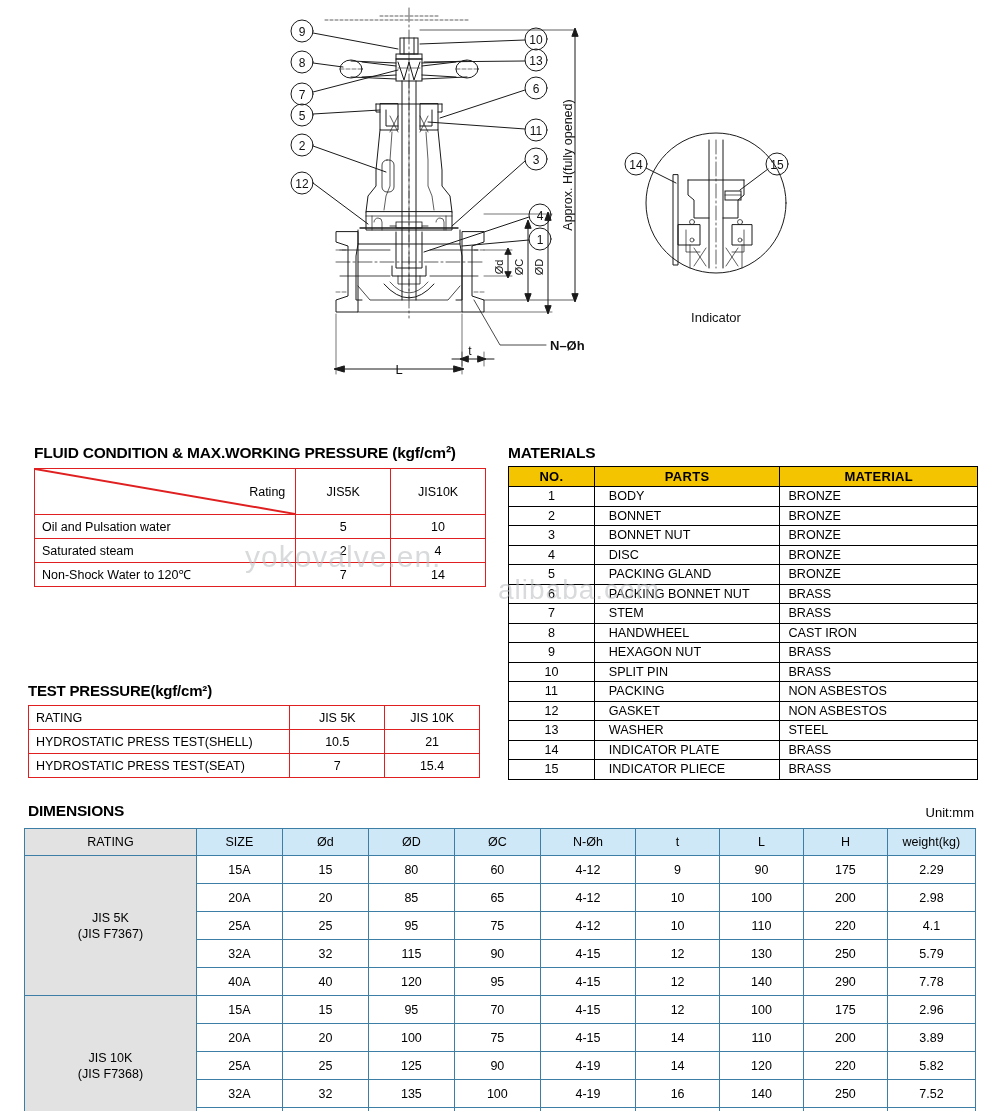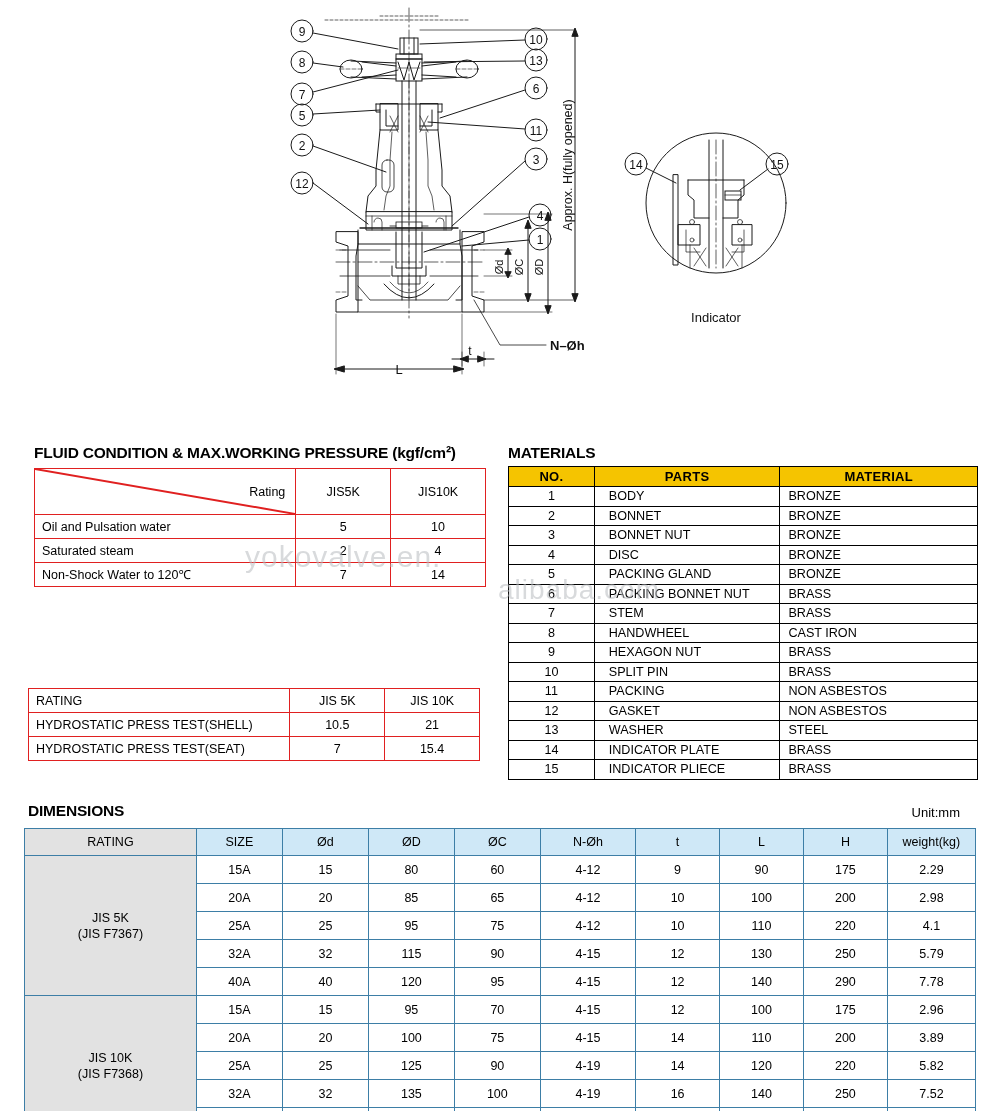--- a/index.html
+++ b/index.html
@@ -344,20 +344,21 @@
       <tr>
         <td class="lbl">Non-Shock Water to 120℃</td>
         <td>7</td>
         <td>14</td>
       </tr>
     </tbody>
   </table>
 </div>
 
 <div style="position:absolute;left:28px;top:682px;width:452px;">
+  <div class="sec-title small">TEST PRESSURE(kgf/cm²)</div>
   <table class="red" style="margin-top:6px;">
     <colgroup>
         <col style="width:262px">
         <col style="width:95px">
         <col style="width:95px">
       </colgroup>
     <tbody>
       <tr>
         <td class="lbl">RATING</td>
         <td>JIS 5K</td>
@@ -470,21 +471,21 @@
           <td class="pt">INDICATOR PLIECE</td>
           <td class="mt">BRASS</td>
         </tr>
       </tbody>
   </table>
 </div>
 
 <div style="position:absolute;left:24px;top:802px;width:952px;">
   <div style="position:relative;height:26px;">
     <div class="sec-title" style="position:absolute;left:4px;top:0;">DIMENSIONS</div>
-    <div class="unit" style="position:absolute;right:16px;top:3px;">Unit:mm</div>
+    <div class="unit" style="position:absolute;right:2px;top:3px;">Unit:mm</div>
   </div>
   <table class="dim">
     <colgroup>
       <col style="width:166px">
         <col style="width:83px">
         <col style="width:83px">
         <col style="width:83px">
       <col style="width:83px">
         <col style="width:92px">
         <col style="width:81px">

